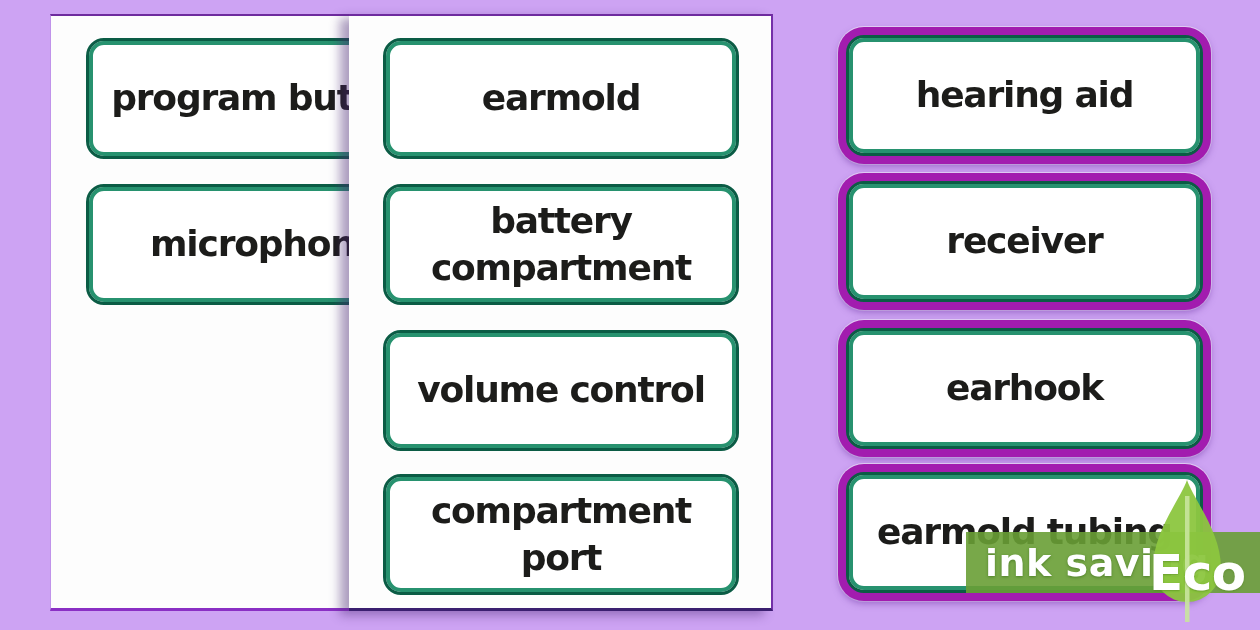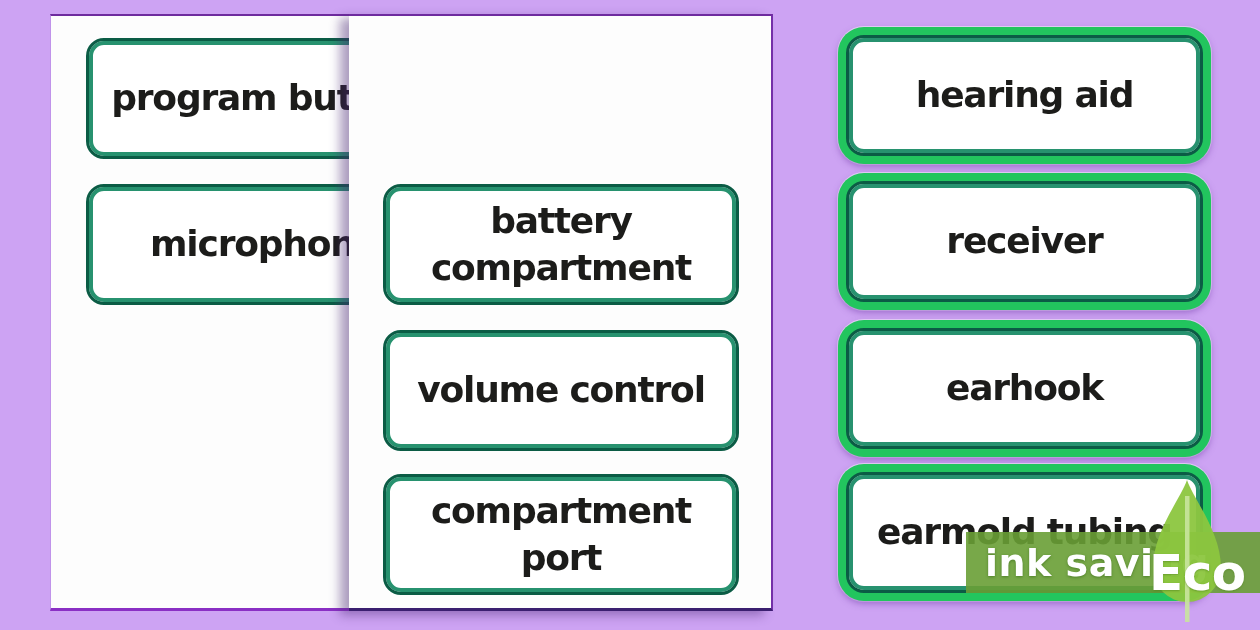--- a/index.html
+++ b/index.html
@@ -47,21 +47,21 @@
   }
   .sheet-left .word-card { left: 35px; }
   .row1 { top: 22px; }
   .row2 { top: 168px; }
   .row3 { top: 314px; text-align: right; }
   .row4 { top: 458px; }
 
   
   .cutout {
     position: absolute; left: 838px; width: 373px; height: 137px;
-    background: #22c55e; border-radius: 26px;
+    background: #a21caf; border-radius: 26px;
     box-shadow: 0 3px 6px rgba(115, 62, 170, 0.5), 0 0 0 1px rgba(255,255,255,0.55);
     z-index: 2;
   }
   .cutout .word-card { left: 8px; top: 8px; width: 357px; height: 121px; }
   .cut1 { top: 27px; }
   .cut2 { top: 173px; }
   .cut3 { top: 320px; }
   .cut4 { top: 464px; }
 
   
@@ -96,20 +96,23 @@
   <div class="sheet sheet-left">
     <div class="word-card row1">
       <span>program button</span>
     </div>
     <div class="word-card row2">
       <span>microphone</span>
     </div>
   </div>
 
   <div class="sheet sheet-middle">
+    <div class="word-card row1">
+      <span>earmold</span>
+    </div>
     <div class="word-card row2">
       <span>battery compartment</span>
     </div>
     <div class="word-card row3">
       <span>volume control</span>
     </div>
     <div class="word-card row4">
       <span>compartment port</span>
     </div>
   </div>

